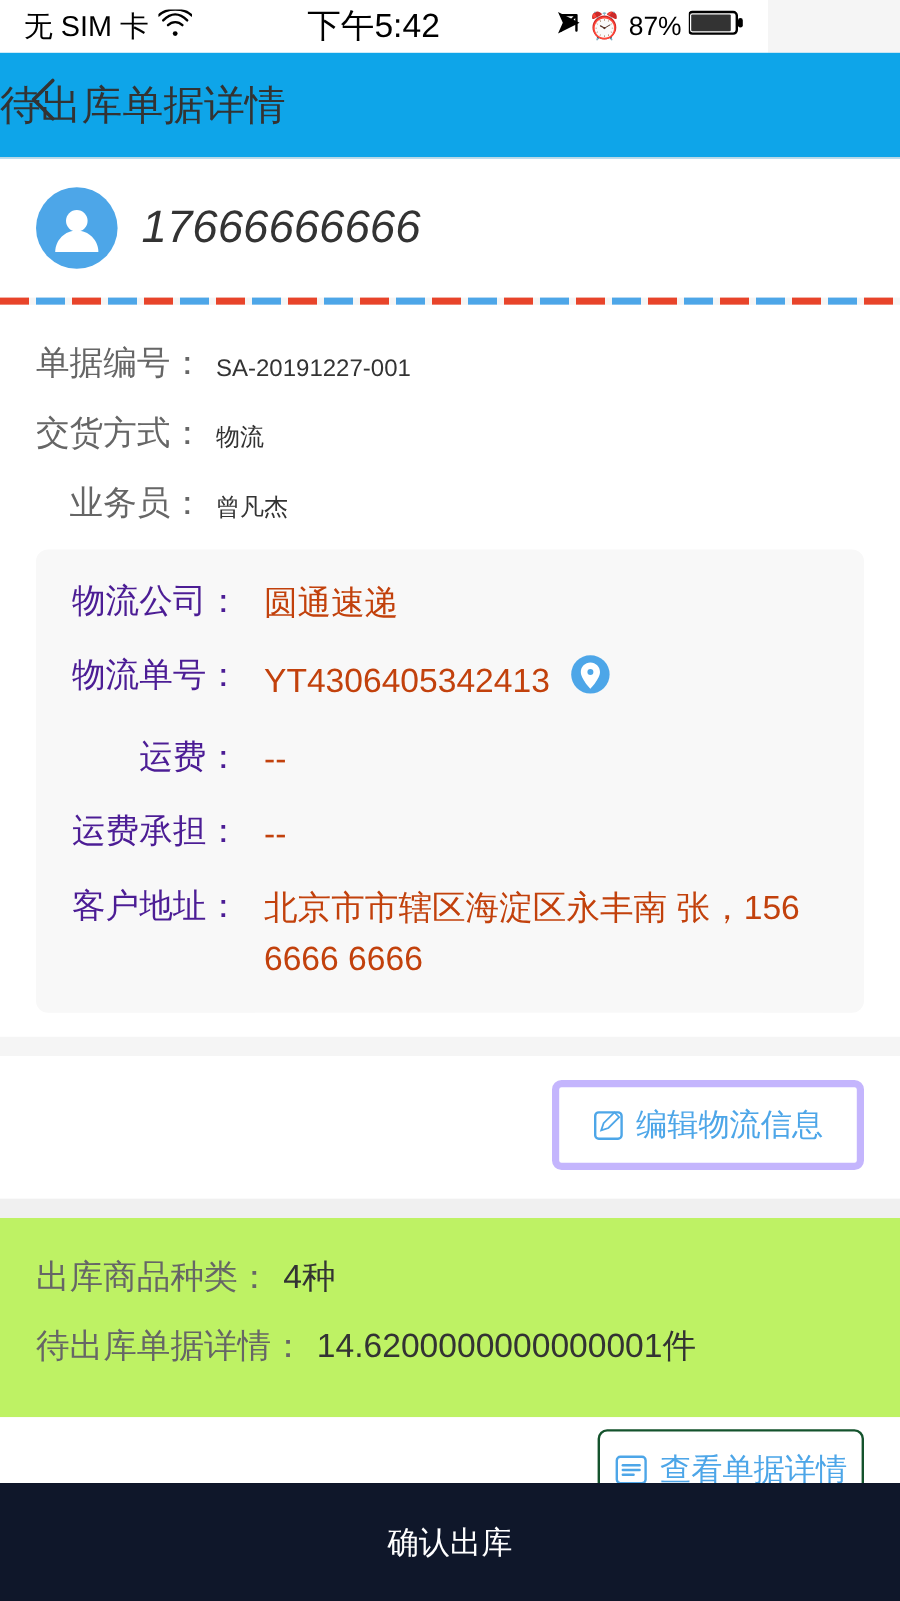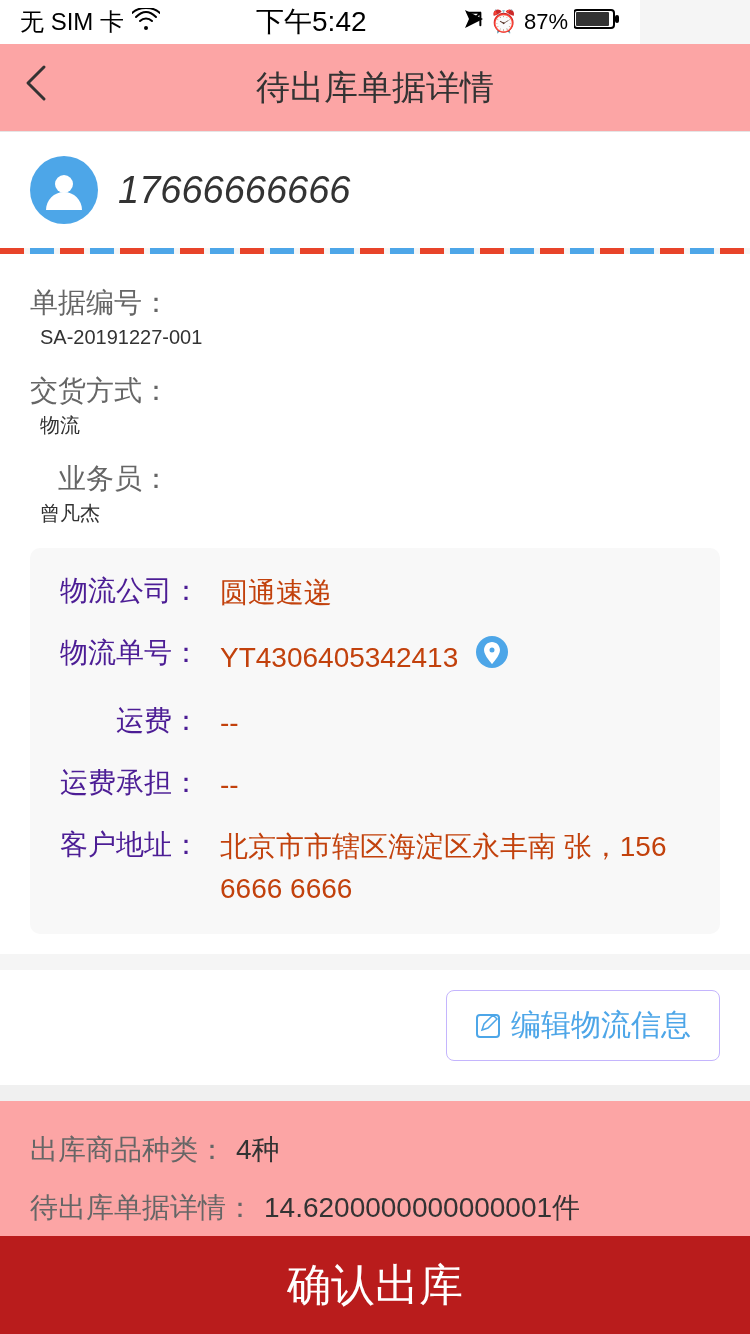--- a/index.html
+++ b/index.html
@@ -40,24 +40,23 @@
       align-items: center;
       gap: 6px;
       font-size: 22px;
       color: #000;
     }
 
     
     .nav-bar {
       width: 750px;
       height: 88px;
-      background: #fca5a5;
-      display: flex;
-      align-items: center;
-      justify-content: center;
+      background: #0ea5e9;
+      display: flex;
+      align-items: center;
       position: relative;
       border-bottom: 1px solid #e5e5e5;
     }
     .nav-back {
       position: absolute;
       left: 24px;
       font-size: 36px;
       color: #333;
       cursor: pointer;
     }
@@ -115,23 +114,22 @@
     }
 
     
     .info-section {
       background: #fff;
       padding: 30px 30px 20px 30px;
       margin-bottom: 16px;
     }
     .info-row {
       display: flex;
-      align-items: flex-start;
+      align-items: flex-end;
       margin-bottom: 20px;
-      flex-direction: column;
     }
     .info-label {
       font-size: 28px;
       color: #666;
       min-width: 140px;
       text-align: right;
       flex-shrink: 0;
     }
     .info-value {
       font-size: 20px;
@@ -185,37 +183,37 @@
       display: flex;
       justify-content: flex-end;
       padding: 20px 30px 24px 30px;
       background: #fff;
     }
     .edit-btn {
       display: flex;
       align-items: center;
       gap: 10px;
       padding: 14px 28px;
-      border: 1px solid #c4b5fd;
+      border: 6px solid #c4b5fd;
       border-radius: 8px;
       color: #4da6e8;
-      font-size: 30px;
+      font-size: 26px;
       background: #fff;
       cursor: pointer;
     }
 
     
     .section-divider {
       height: 16px;
       background: #f0f0f0;
     }
 
     
     .goods-section {
-      background: #fca5a5;
+      background: #bef264;
       padding: 30px 30px 20px 30px;
     }
     .goods-row {
       display: flex;
       align-items: center;
       margin-bottom: 20px;
     }
     .goods-label {
       font-size: 28px;
       color: #666;
@@ -259,23 +257,23 @@
       position: fixed;
       bottom: 0;
       left: 0;
       width: 750px;
       background: #4da6e8;
       padding: 0;
     }
     .confirm-btn {
       width: 100%;
       height: 98px;
-      background: #b91c1c;
+      background: #0f172a;
       border: none;
-      font-size: 44px;
+      font-size: 26px;
       color: #fff;
       font-weight: 500;
       cursor: pointer;
       display: flex;
       align-items: center;
       justify-content: center;
     }
   </style>
 </head>
 <body>

